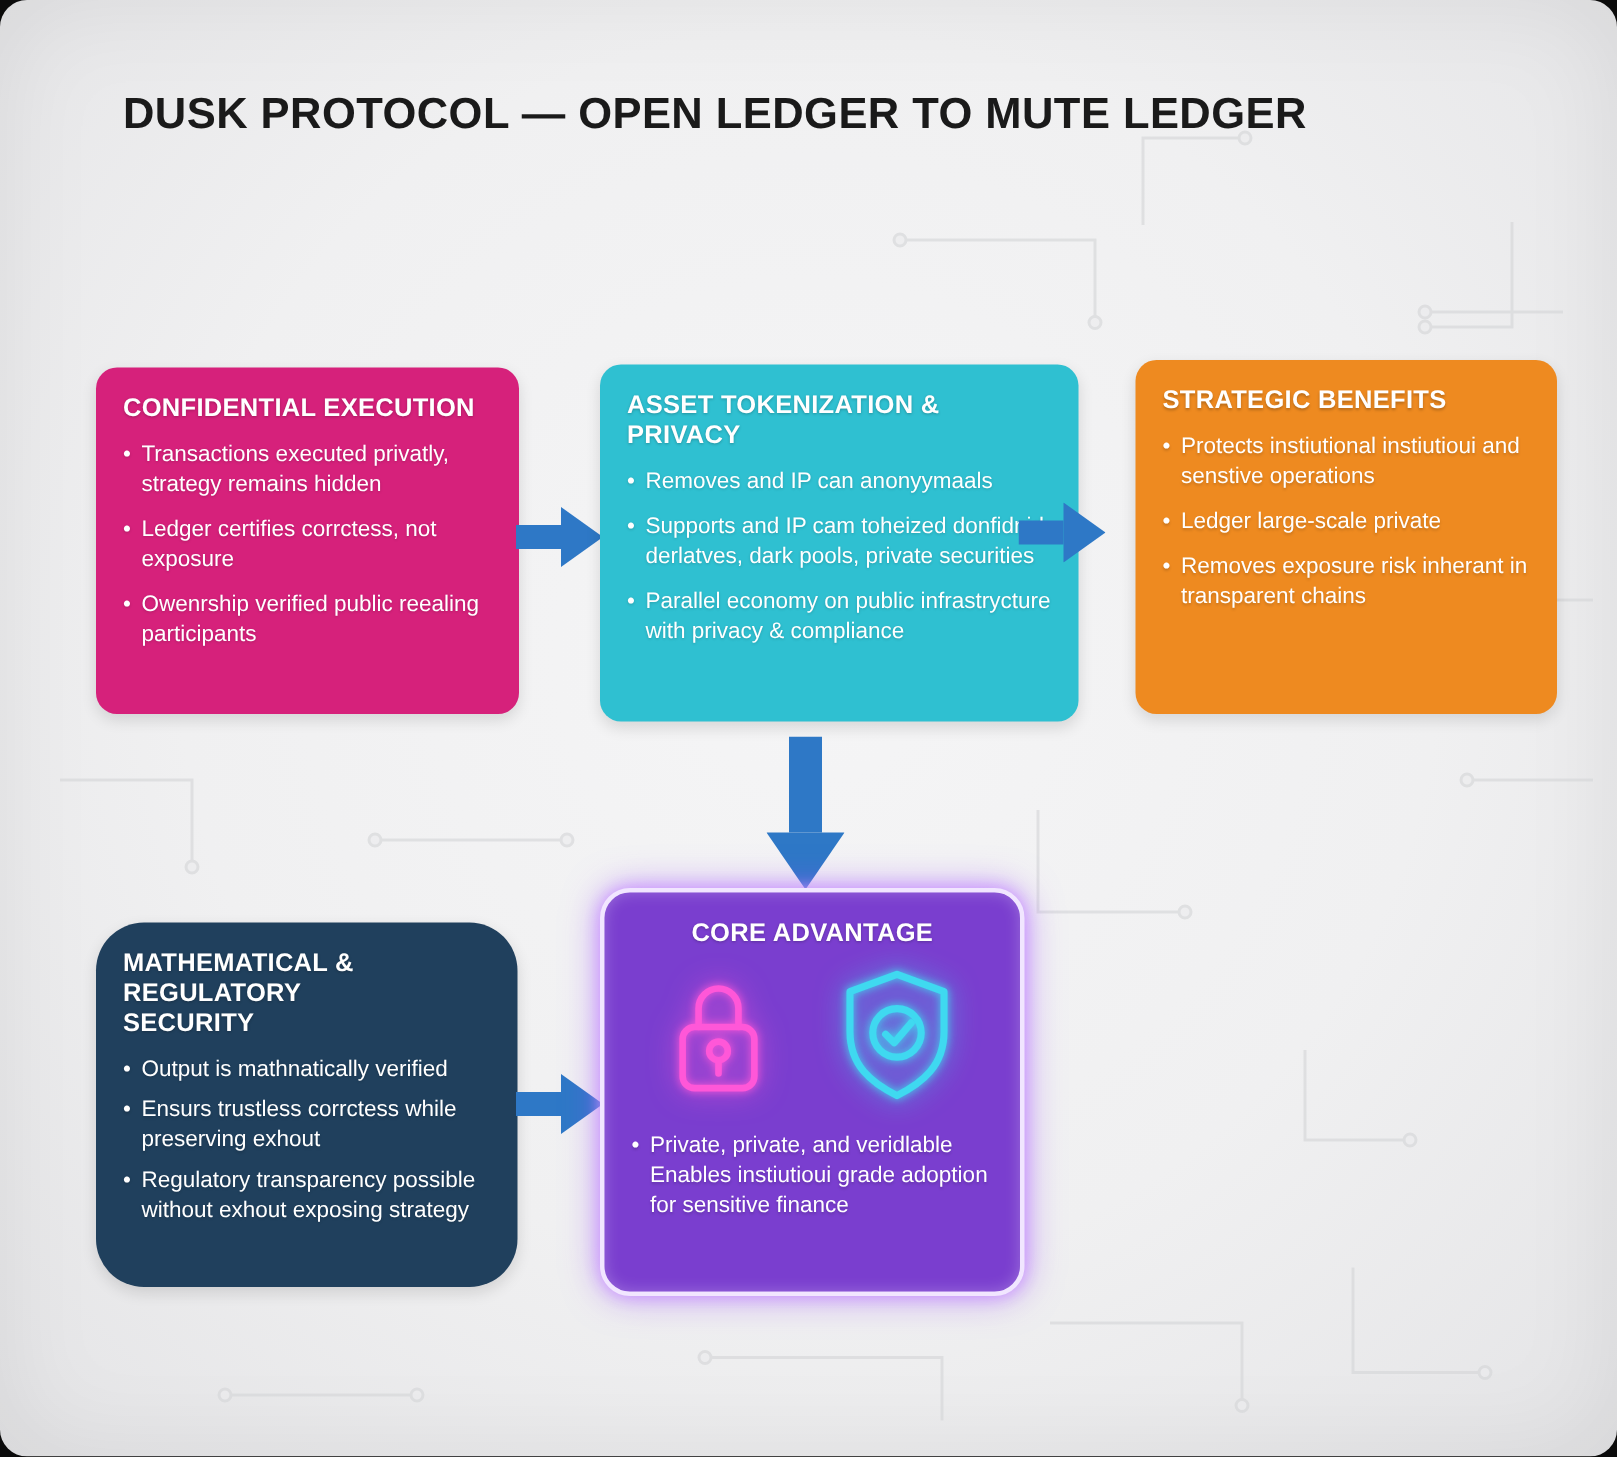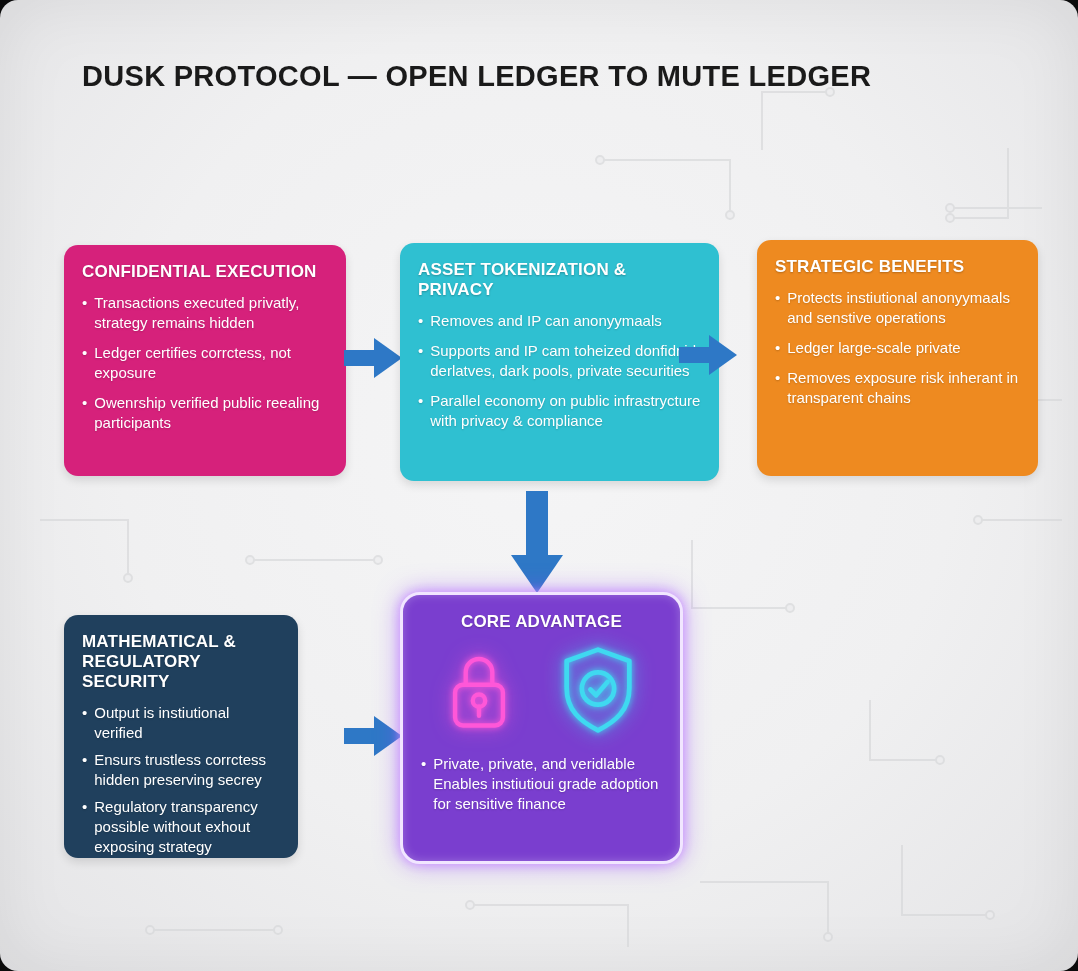--- a/index.html
+++ b/index.html
@@ -26,21 +26,21 @@
     margin:0 0 11px 0; font-size:17px; font-weight:700; letter-spacing:0.2px;
     text-shadow:0 1px 2px rgba(0,0,0,0.25);
   }
   .card ul { list-style:none; margin:0; padding:0; font-size:15px; line-height:1.33; }
   .card li { display:flex; gap:7px; margin-bottom:10px; text-shadow:0 1px 2px rgba(0,0,0,0.18); }
   .mk { flex:0 0 auto; }
 
   .pink   { left:64px;  top:245px; width:282px; height:231px; background:#d6217b; }
   .cyan   { left:400px; top:243px; width:319px; height:238px; background:#2fc0d1; }
   .orange { left:735px; top:240px; width:281px; height:236px; background:#ee8a20;margin-left:22px; }
-  .navy   { left:64px;  top:615px; width:234px; height:243px; background:#20405d; }
+  .navy   { left:64px;  top:615px; width:281px; height:243px; background:#20405d;border-radius:32px; }
   .navy h2 { width:178px; }
   .navy li { margin-bottom:7px; }
 
   .purple {
     left:400px; top:592px; width:283px; height:272px; background:#7a3ecf;
     border:3px solid #f1e6ff;
     box-shadow: 0 0 10px rgba(205,150,255,0.95), 0 0 24px rgba(150,70,255,0.55),
                 inset 0 0 10px rgba(255,255,255,0.25);
     border-radius:20px;
   }
@@ -143,21 +143,21 @@
       <rect x="0" y="12" width="30" height="16" fill="#2e78c6"></rect>
       <polygon points="30,0 58,20 30,40" fill="#2e78c6"></polygon>
     </svg>
   </div>
 
   <section class="card orange">
     <h2>STRATEGIC BENEFITS</h2>
     <ul class="bullets">
       <li>
           <span class="mk">•</span>
-          <span>Protects instiutional anonyymaals and senstive operations</span>
+          <span>Protects instiutional instiutioui and senstive operations</span>
         </li>
       <li>
           <span class="mk">•</span>
           <span>Ledger large-scale private</span>
         </li>
       <li>
           <span class="mk">•</span>
           <span>Removes exposure risk inherant in transparent chains</span>
         </li>
     </ul>
@@ -168,25 +168,25 @@
       <rect x="15" y="0" width="22" height="64" fill="#2e78c6"></rect>
       <polygon points="0,64 52,64 26,102" fill="#2e78c6"></polygon>
     </svg>
   </div>
 
   <section class="card navy">
     <h2>MATHEMATICAL &amp; REGULATORY SECURITY</h2>
     <ul class="bullets">
       <li>
           <span class="mk">•</span>
-          <span>Output is instiutional verified</span>
-        </li>
-      <li>
-          <span class="mk">•</span>
-          <span>Ensurs trustless corrctess hidden preserving secrey</span>
+          <span>Output is mathnatically verified</span>
+        </li>
+      <li>
+          <span class="mk">•</span>
+          <span>Ensurs trustless corrctess while preserving exhout</span>
         </li>
       <li>
           <span class="mk">•</span>
           <span>Regulatory transparency possible without exhout exposing strategy</span>
         </li>
     </ul>
   </section>
 
   <div class="arrow" style="left:344px; top:716px;">
     <svg width="58" height="40" viewBox="0 0 58 40">

